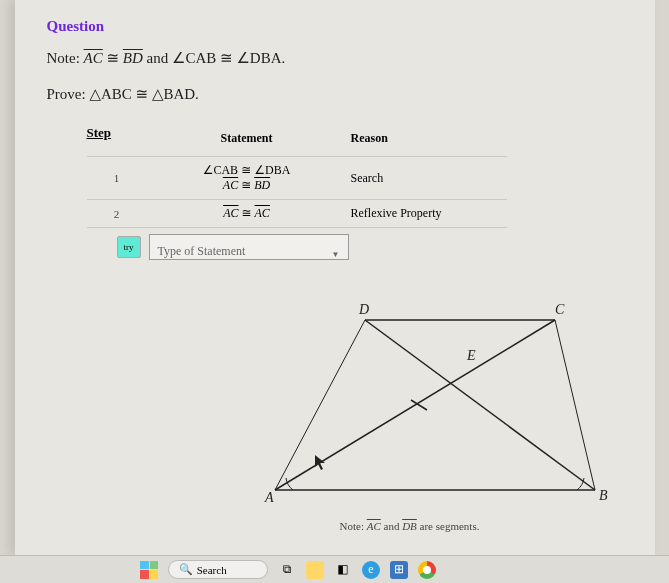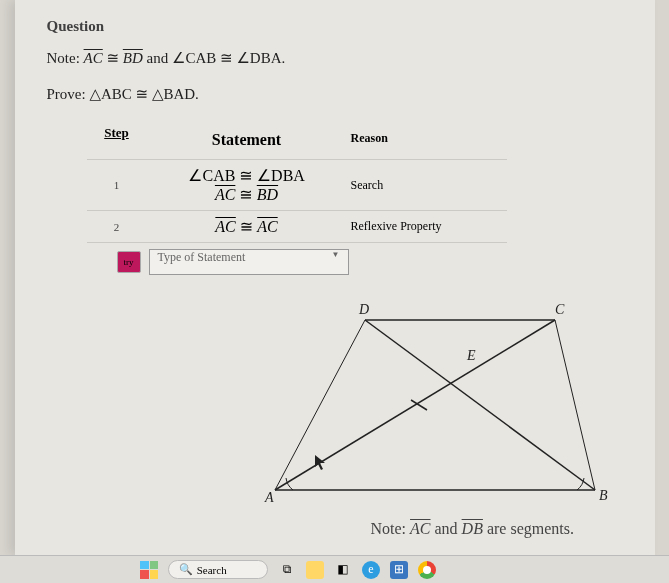--- a/index.html
+++ b/index.html
@@ -16,76 +16,76 @@
     width: 640px;
     height: 555px;
     margin: 0 auto;
     padding: 18px 32px 0 32px;
     box-shadow: -6px 0 10px rgba(0,0,0,0.1);
     position: relative;
   }
   .q-title {
     font-weight: bold;
     font-size: 15px;
-    color: #404040;
+    color: #6d28d9;
     margin-bottom: 14px;
   }
   .stmt-line {
     font-size: 15px;
     color: #222;
     margin-bottom: 18px;
     font-family: Georgia, serif;
   }
   .overline { text-decoration: overline; font-style: italic; }
   .math-it { }
   .cong { font-family: sans-serif; }
   .ang::before { content: "∠"; }
   .tri::before { content: "△"; }
   .proof-table {
     margin: 8px 0 0 40px;
     width: 420px;
   }
   .hdr-row { display: flex; font-weight: bold; font-size: 13px; padding: 4px 0; }
   .hdr-row, .row { border-bottom: 1px solid rgba(0,0,0,0.12); }
-  .col-step { width: 60px; text-align: center; font-weight: bold; text-decoration: underline; }
-  .col-stmt { width: 200px; text-align: center; font-size: 16px; padding: 6px 4px; }
+  .col-step { width: 60px; text-align: left; font-weight: bold; text-decoration: underline; }
+  .col-stmt { width: 200px; text-align: center; font-size: 12px; padding: 6px 4px; }
   .col-reason { width: 150px; font-size: 12px; padding: 6px 4px; }
   .row { display: flex; align-items: center; }
   .step-num { width: 60px; text-align: center; font-size: 11px; color: #444; }
   .input-row { display: flex; align-items: center; margin-top: 6px; }
   .try-btn {
     width: 24px; height: 22px;
     border: 1px solid #aaa;
-    background: #be185d;
+    background: #5eead4;
     font-size: 9px;
     display: flex; align-items: center; justify-content: center;
     margin-left: 30px; margin-right: 8px;
     border-radius: 2px;
   }
   .select {
     width: 200px; height: 26px;
     border: 1px solid #999;
     background: #f2f0ec;
     font-size: 12px;
     padding: 0 8px;
-    display: flex; align-items: flex-start; justify-content: space-between;
+    display: flex; align-items: flex-end; justify-content: space-between;
     color: #666;
   }
   .chev { font-size: 8px; color: #666; }
   .figure {
     position: absolute;
     left: 240px; top: 300px;
     width: 360px; height: 210px;
   }
   .figure svg { width: 100%; height: 100%; }
   .vlabel { font-family: Georgia, serif; font-size: 14px; fill: #222; font-style: italic; }
   .note {
     position: absolute;
-    left: 356px; top: 520px;
-    font-size: 16px; color: #444;
+    left: 325px; top: 520px;
+    font-size: 11px; color: #444;
   }
   .taskbar {
     position: absolute;
     left: 0; bottom: 0;
     width: 669px; height: 28px;
     background: #dedcd6;
     border-top: 1px solid #bbb;
     display: flex; align-items: center;
     padding: 0 140px;
     gap: 10px;

